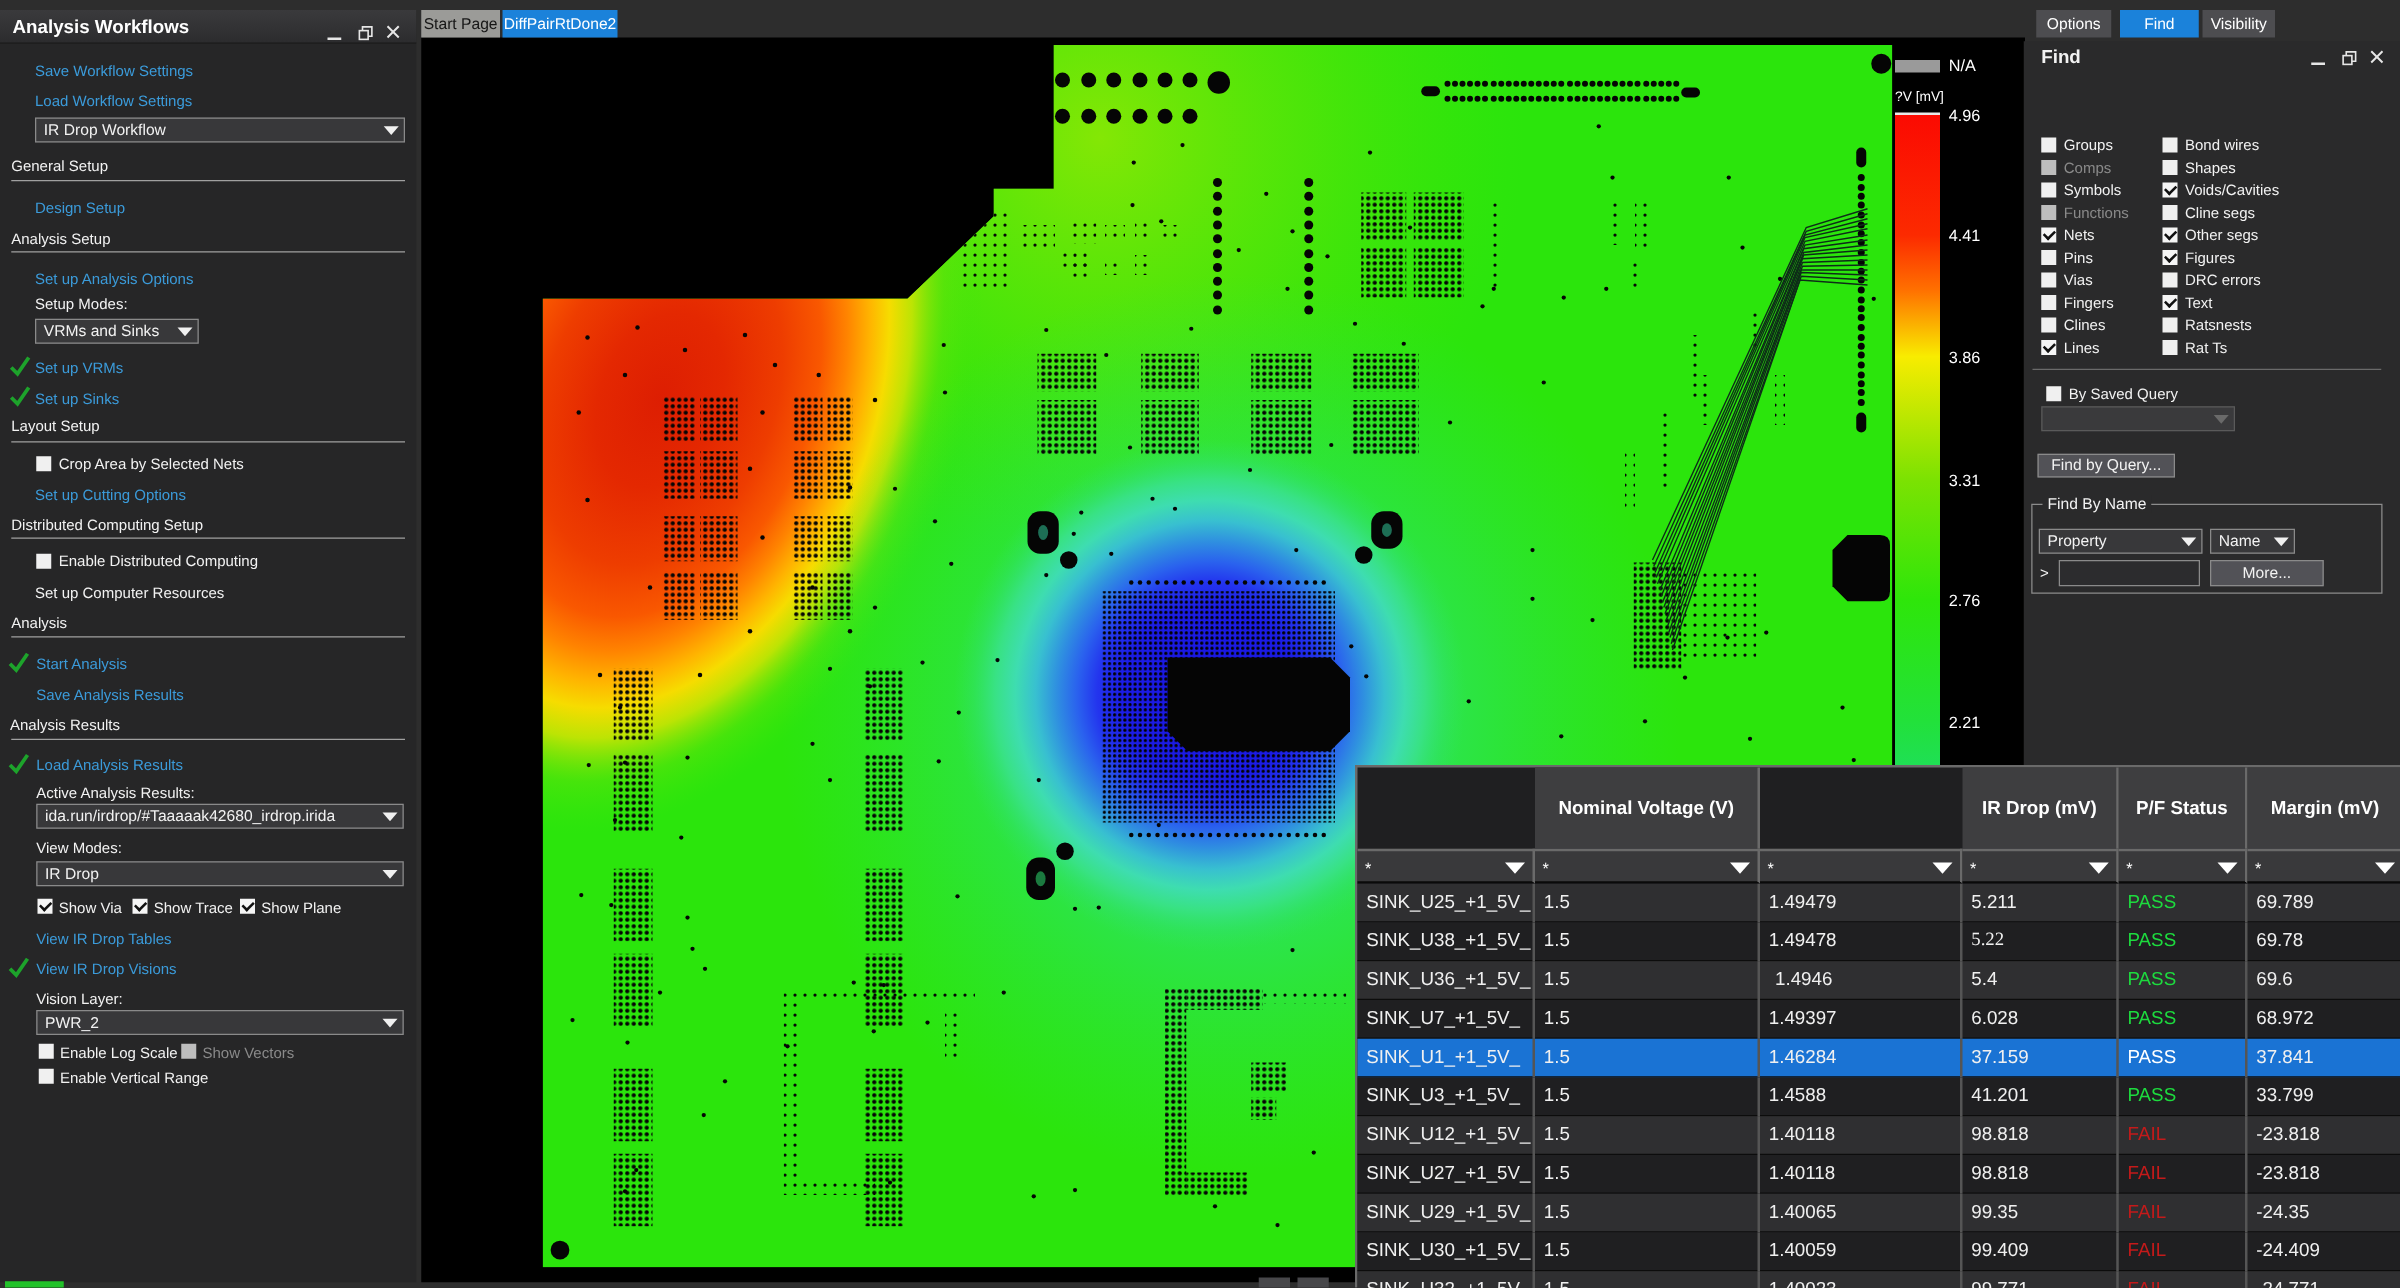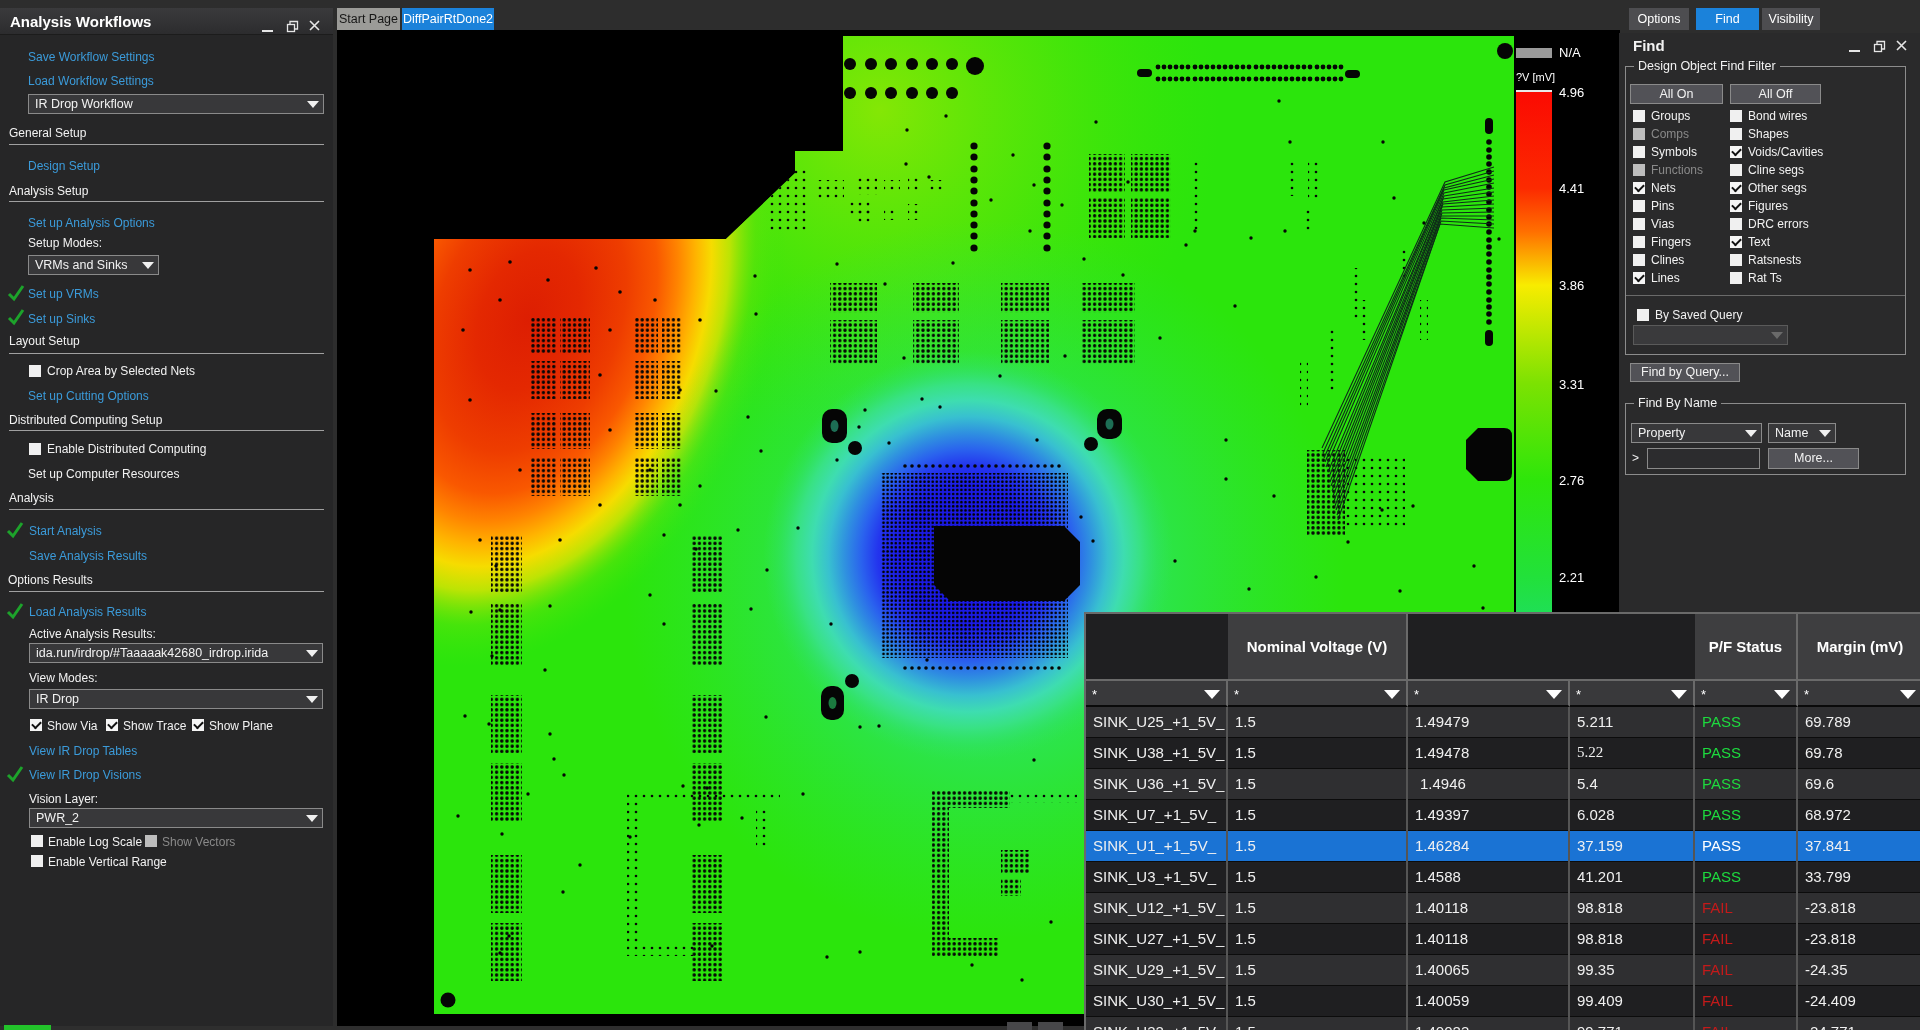--- a/index.html
+++ b/index.html
@@ -86,21 +86,21 @@
   <div class="cb" style="left:29px;top:435px;"></div>
   <div class="lbl" style="left:47px;top:434px;">Enable Distributed Computing</div>
   <div class="lbl" style="left:28px;top:459px;">Set up Computer Resources</div>
   <div class="lbl" style="left:9px;top:483px;">Analysis</div>
   <div class="hr" style="top:501px;"></div>
   <svg class="chk" style="left:6px;top:513px;" viewBox="0 0 18 18">
       <path d="M2 10 L7 15 L16 2" stroke="#1da32b" stroke-width="3" fill="none"></path>
     </svg>
   <div class="link" style="left:29px;top:516px;">Start Analysis</div>
   <div class="link" style="left:29px;top:541px;">Save Analysis Results</div>
-  <div class="lbl" style="left:8px;top:565px;">Options Results</div>
+  <div class="lbl" style="left:8px;top:565px;">Analysis Results</div>
   <div class="hr" style="top:583px;"></div>
   <svg class="chk" style="left:6px;top:594px;" viewBox="0 0 18 18">
       <path d="M2 10 L7 15 L16 2" stroke="#1da32b" stroke-width="3" fill="none"></path>
     </svg>
   <div class="link" style="left:29px;top:597px;">Load Analysis Results</div>
   <div class="lbl" style="left:29px;top:619px;">Active Analysis Results:</div>
   <div class="dd" style="left:29px;top:635px;width:294px;">ida.run/irdrop/#Taaaaak42680_irdrop.irida<span class="arr"></span></div>
   <div class="lbl" style="left:29px;top:663px;">View Modes:</div>
   <div class="dd" style="left:29px;top:681px;width:294px;">IR Drop<span class="arr"></span></div>
   <div class="cb on" style="left:30px;top:711px;"></div>
@@ -649,25 +649,20 @@
 <div class="tab" style="left:1762px;width:58px;background:#4d4d50;color:#fff;">Visibility</div>
 
 <div id="fpanel">
   <div class="lbl" style="left:14px;top:4px;font-size:15px;font-weight:bold;">Find</div>
   <svg class="abs" style="left:226px;top:5px" width="70" height="16" viewBox="0 0 70 16">
     <rect x="4" y="12" width="11" height="2" fill="#e6e6e6"></rect>
     <rect x="29.5" y="6.5" width="7" height="7" fill="none" stroke="#e6e6e6" stroke-width="1.3"></rect>
     <path d="M32 6.5 V3.5 H39.5 V11 H36.5" fill="none" stroke="#e6e6e6" stroke-width="1.3"></path>
     <path d="M52 3 L61 12 M61 3 L52 12" stroke="#e6e6e6" stroke-width="1.6"></path>
   </svg>
-  <div class="grp" style="left:6px;top:33px;width:281px;height:289px;">
-    <div class="leg">Design Object Find Filter</div>
-    <div class="btn" style="left:4px;top:17px;width:93px;height:20px;line-height:18px;">All On</div>
-    <div class="btn" style="left:104px;top:17px;width:91px;height:20px;line-height:18px;">All Off</div>
-  </div>
   <div class="cb" style="left:14px;top:77px;"></div>
     <div class="lbl" style="left:32px;top:76px;">Groups</div>
   <div class="cb" style="left:111px;top:77px;"></div>
     <div class="lbl" style="left:129px;top:76px;">Bond wires</div>
   <div class="cb dim" style="left:14px;top:95px;"></div>
     <div class="lbl gray" style="left:32px;top:94px;">Comps</div>
   <div class="cb" style="left:111px;top:95px;"></div>
     <div class="lbl" style="left:129px;top:94px;">Shapes</div>
   <div class="cb" style="left:14px;top:113px;"></div>
     <div class="lbl" style="left:32px;top:112px;">Symbols</div>
@@ -713,20 +708,21 @@
   </div>
   <div class="dd" style="left:12px;top:390px;width:131px;">Property<span class="arr"></span></div>
   <div class="dd" style="left:149px;top:390px;width:68px;">Name<span class="arr"></span></div>
   <div class="lbl" style="left:13px;top:418px;">&gt;</div>
   <div class="inp" style="left:28px;top:415px;width:113px;height:21px;"></div>
   <div class="btn" style="left:149px;top:415px;width:91px;height:21px;line-height:19px;">More...</div>
 </div>
 
 <div id="tbl">
   <div class="th" style="left:142px;width:180px;">Nominal Voltage (V)</div>
+  <div class="th" style="left:484px;width:125px;">IR Drop (mV)</div>
   <div class="th" style="left:609px;width:103px;">P/F Status</div>
   <div class="th" style="left:712px;width:124px;border-right:none;">Margin (mV)</div>
   <div class="tf" style="left:0;width:142px;">
       <span class="star">*</span>
       <span class="tri"></span>
     </div>
   <div class="tf" style="left:142px;width:180px;">
       <span class="star">*</span>
       <span class="tri"></span>
     </div>

